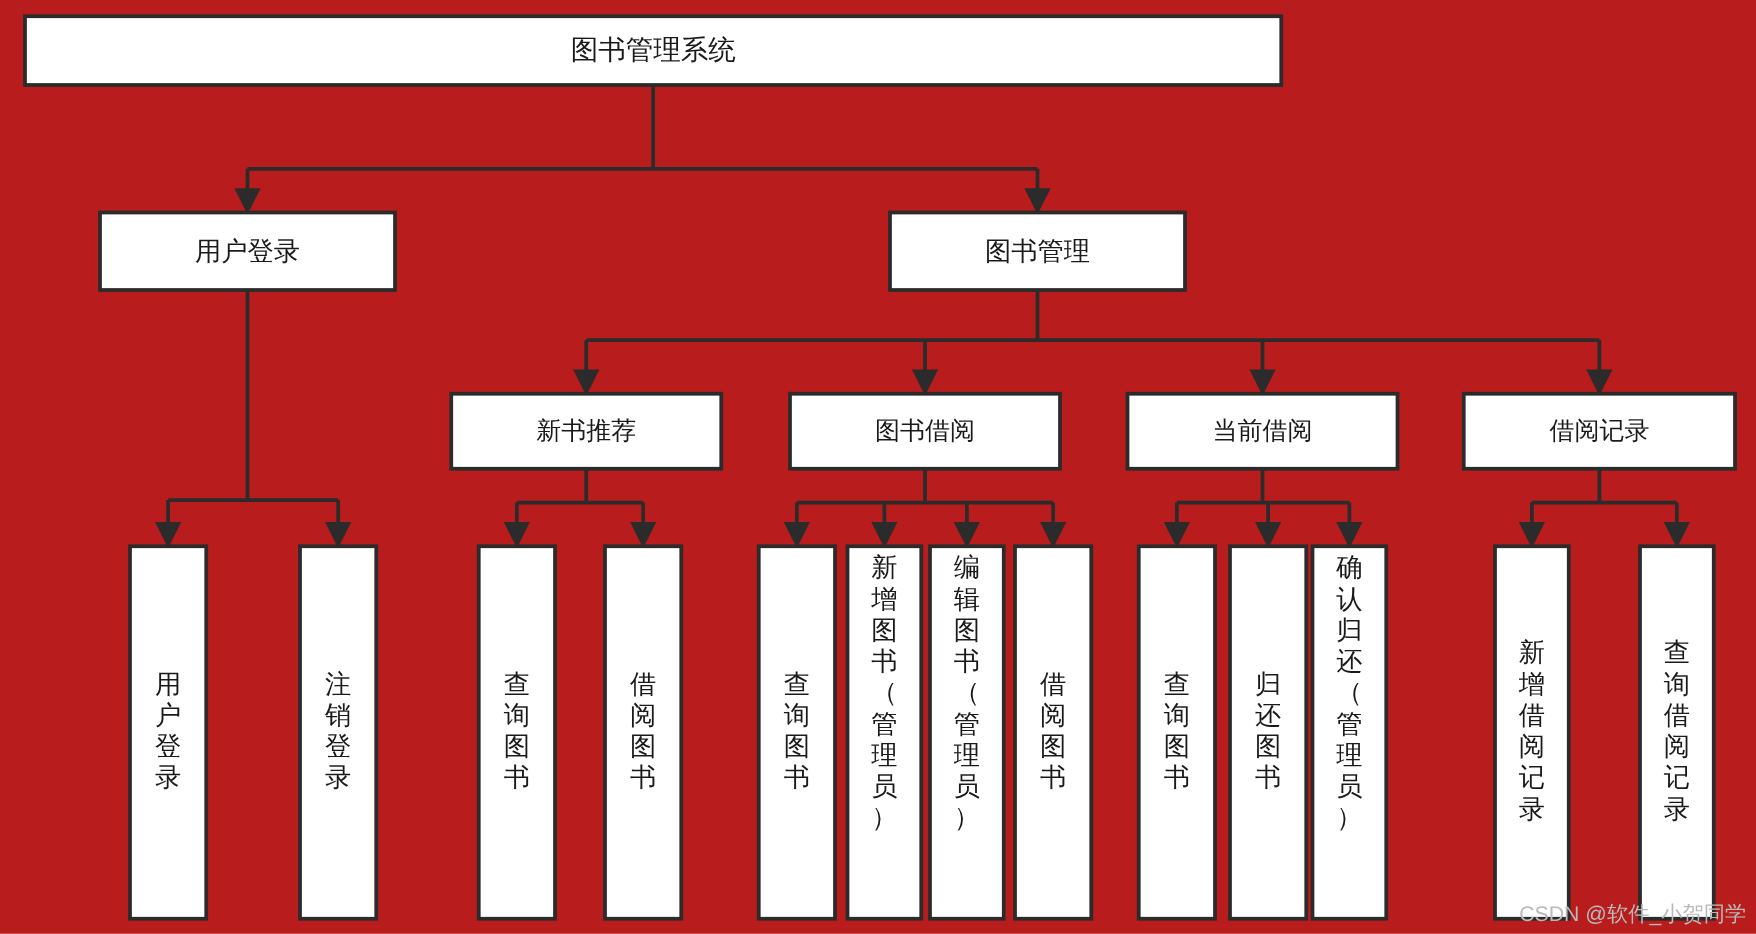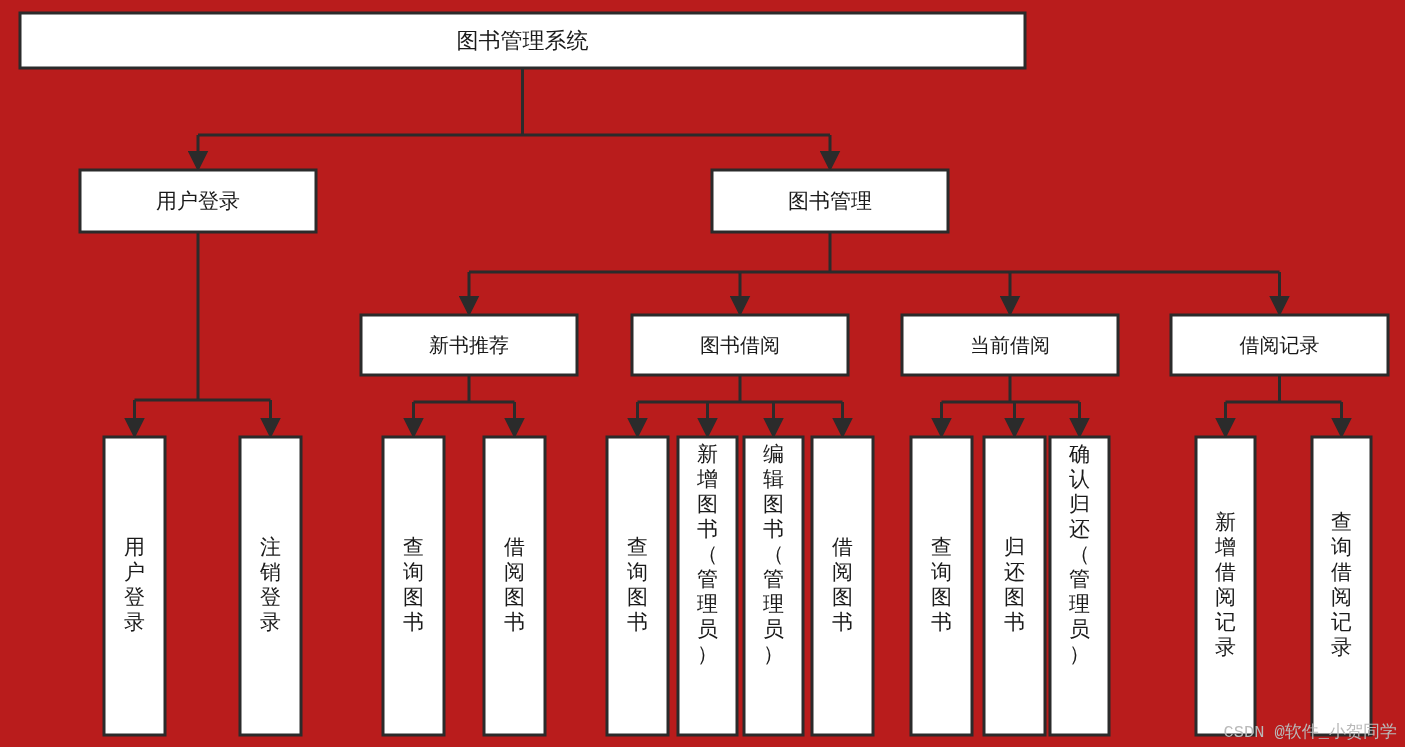--- a/index.html
+++ b/index.html
@@ -53,21 +53,21 @@
   }
   .arrow-head {
     fill: #2b2b2b;
   }
   .watermark {
     position: absolute;
     right: 8px;
     bottom: 4px;
     color: #b9b9b9;
     font-size: 17px;
-    font-family: Liberation Mono, monospace;
+    font-family: Liberation Sans, sans-serif;
     white-space: nowrap;
     user-select: none;
   }
 </style>
 </head>
 <body>
 
 <div id="diagram-root">
   <svg class="diagram" viewBox="0 0 1405 747">
     <defs>

